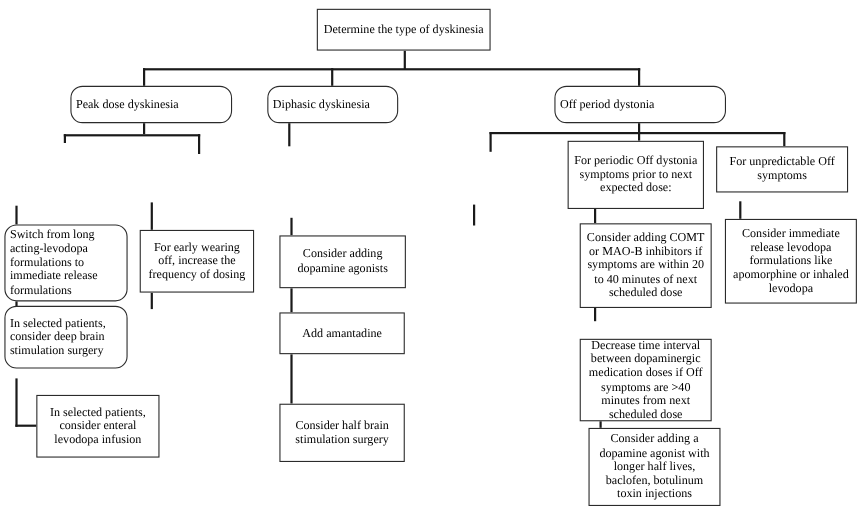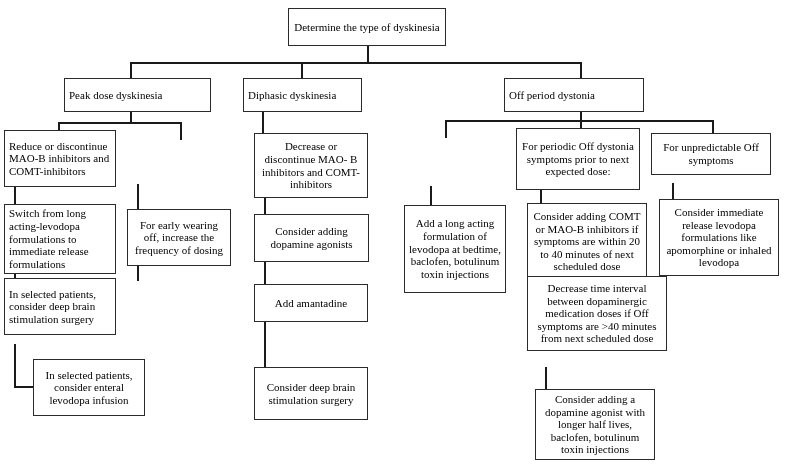--- a/index.html
+++ b/index.html
@@ -5,21 +5,21 @@
   html,body{margin:0;padding:0;background:#ffffff;}
   .canvas{
     position:relative;width:785px;height:475px;background:#ffffff;
     font-family:"Liberation Serif","DejaVu Serif",serif;color:#000;overflow:hidden;
   }
   .box{
     position:absolute;box-sizing:border-box;border:1px solid #2b2b2b;background:#ffffff;
     display:flex;align-items:center;justify-content:center;text-align:center;
     font-size:11px;line-height:1.15;padding:2px 4px;overflow:hidden;
   }
-  .box.ta-left{justify-content:flex-start;text-align:left;}
+  .box.ta-left{justify-content:flex-start;text-align:left;border-radius:11px;}
   .line{position:absolute;background:#1a1a1a;}
 </style>
 </head>
 <body>
 
 <div class="canvas">
 
   <div class="line" style="left:367px;top:46px;width:2px;height:17px"></div>
   <div class="line" style="left:130px;top:62px;width:452px;height:2px"></div>
   <div class="line" style="left:130px;top:62px;width:2px;height:16px"></div>
@@ -53,37 +53,34 @@
   <div class="line" style="left:430px;top:186px;width:2px;height:19px"></div>
   <div class="line" style="left:540px;top:190px;width:2px;height:13px"></div>
   <div class="line" style="left:540px;top:280px;width:2px;height:12px"></div>
   <div class="line" style="left:545px;top:367px;width:2px;height:22px"></div>
   <div class="line" style="left:672px;top:183px;width:2px;height:16px"></div>
 
   <div class="box" style="left:288px;top:8px;width:158px;height:38px">Determine the type of dyskinesia</div>
 
   <div class="box ta-left" style="left:64px;top:78px;width:147px;height:34px">Peak dose dyskinesia</div>
   <div class="box ta-left" style="left:243px;top:78px;width:119px;height:34px">Diphasic dyskinesia</div>
-  <div class="box ta-left" style="left:504px;top:78px;width:140px;height:34px">Off period dystonia</div>
+  <div class="box ta-left" style="left:504px;top:78px;width:156px;height:34px">Off period dystonia</div>
 
-  <div class="box ta-left" style="left:4px;top:130px;width:112px;height:57px">Reduce or discontinue MAO-B inhibitors and COMT-inhibitors</div>
   <div class="box ta-left" style="left:4px;top:204px;width:112px;height:70px">Switch from long acting-levodopa formulations to immediate release formulations</div>
   <div class="box ta-left" style="left:4px;top:278px;width:112px;height:57px">In selected patients, consider deep brain stimulation surgery</div>
   <div class="box" style="left:33px;top:359px;width:112px;height:57px">In selected patients, consider enteral levodopa infusion</div>
 
   <div class="box" style="left:127px;top:209px;width:104px;height:57px">For early wearing off, increase the frequency of dosing</div>
 
-  <div class="box" style="left:254px;top:133px;width:114px;height:65px">Decrease or discontinue MAO- B inhibitors and COMT-inhibitors</div>
   <div class="box" style="left:254px;top:214px;width:115px;height:48px">Consider adding dopamine agonists</div>
   <div class="box" style="left:254px;top:284px;width:114px;height:38px">Add amantadine</div>
-  <div class="box" style="left:254px;top:367px;width:114px;height:53px">Consider deep brain stimulation surgery</div>
+  <div class="box" style="left:254px;top:367px;width:114px;height:53px">Consider half brain stimulation surgery</div>
 
-  <div class="box" style="left:404px;top:205px;width:102px;height:88px">Add a long acting formulation of levodopa at bedtime, baclofen, botulinum toxin injections</div>
 
   <div class="box" style="left:516px;top:128px;width:124px;height:62px">For periodic Off dystonia symptoms prior to next expected dose:</div>
   <div class="box" style="left:527px;top:203px;width:120px;height:77px">Consider adding COMT or MAO-B inhibitors if symptoms are within 20 to 40 minutes of next scheduled dose</div>
-  <div class="box" style="left:527px;top:276px;width:140px;height:75px">Decrease time interval between dopaminergic medication doses if Off symptoms are &gt;40 minutes from next scheduled dose</div>
+  <div class="box" style="left:527px;top:308px;width:120px;height:75px">Decrease time interval between dopaminergic medication doses if Off symptoms are &gt;40 minutes from next scheduled dose</div>
   <div class="box" style="left:535px;top:389px;width:120px;height:71px">Consider adding a dopamine agonist with longer half lives, baclofen, botulinum toxin injections</div>
 
   <div class="box" style="left:651px;top:133px;width:120px;height:42px">For unpredictable Off symptoms</div>
   <div class="box" style="left:659px;top:199px;width:120px;height:77px">Consider immediate release levodopa formulations like apomorphine or inhaled levodopa</div>
 
 </div>
 
 </body></html>

